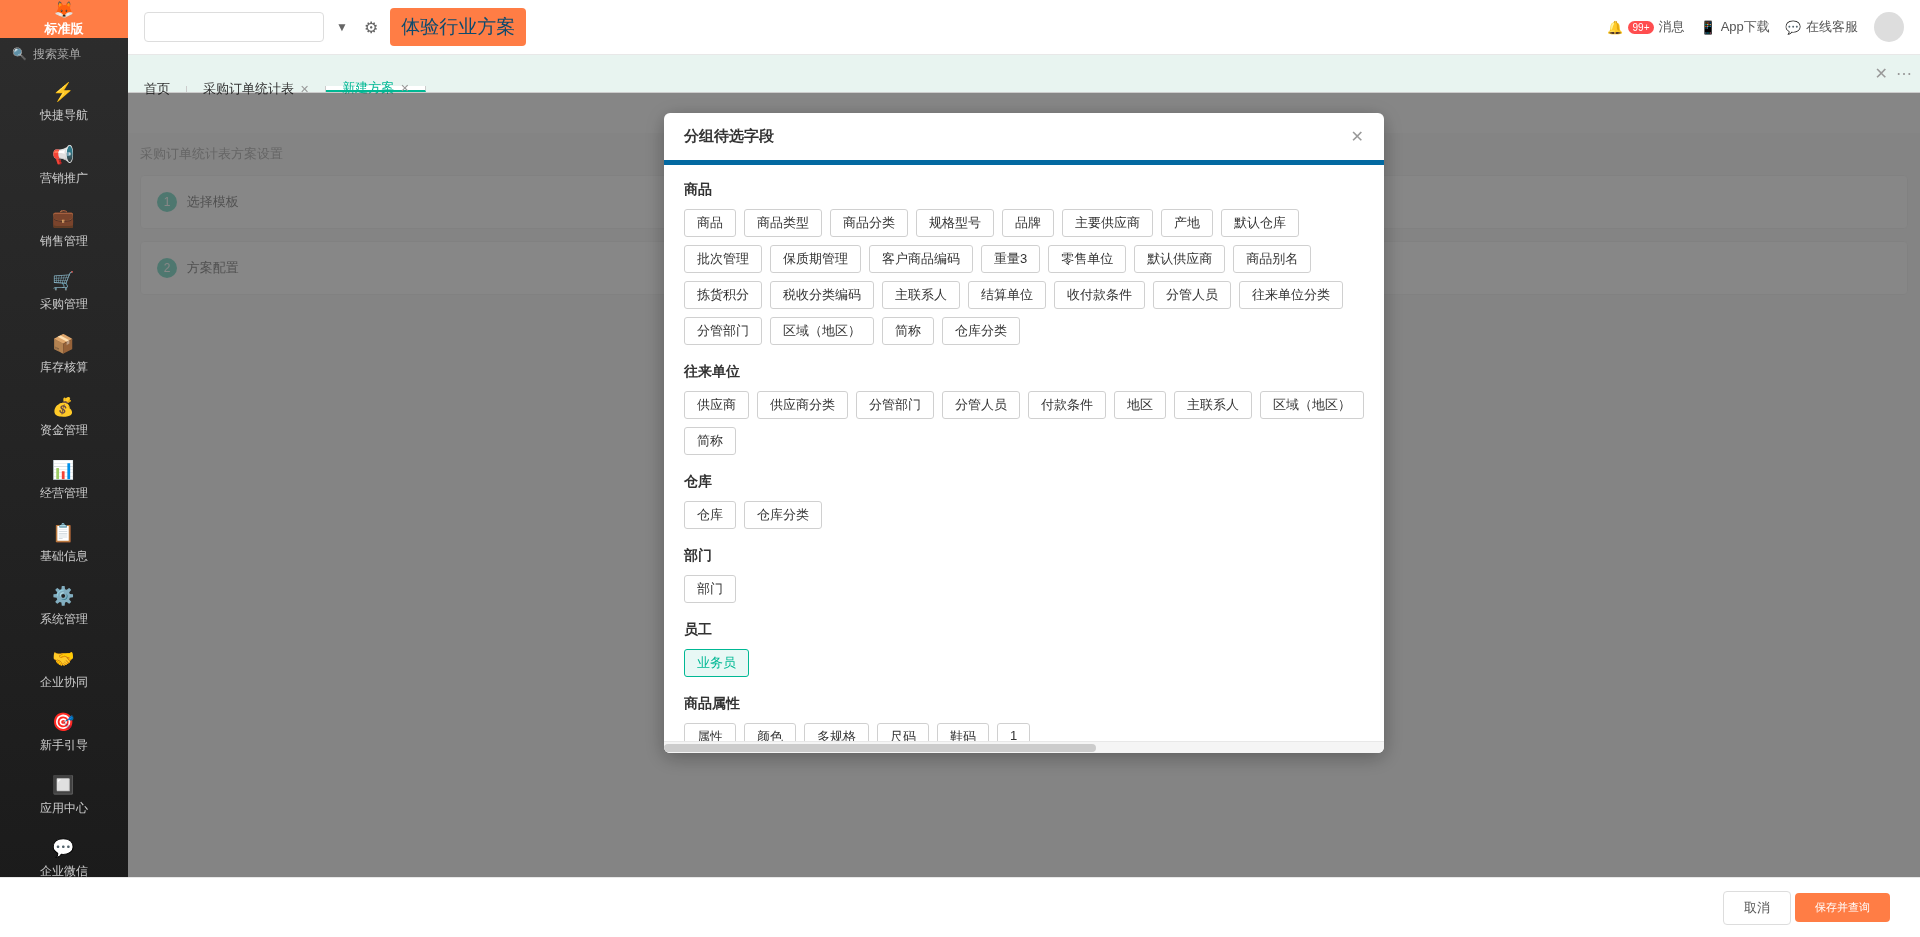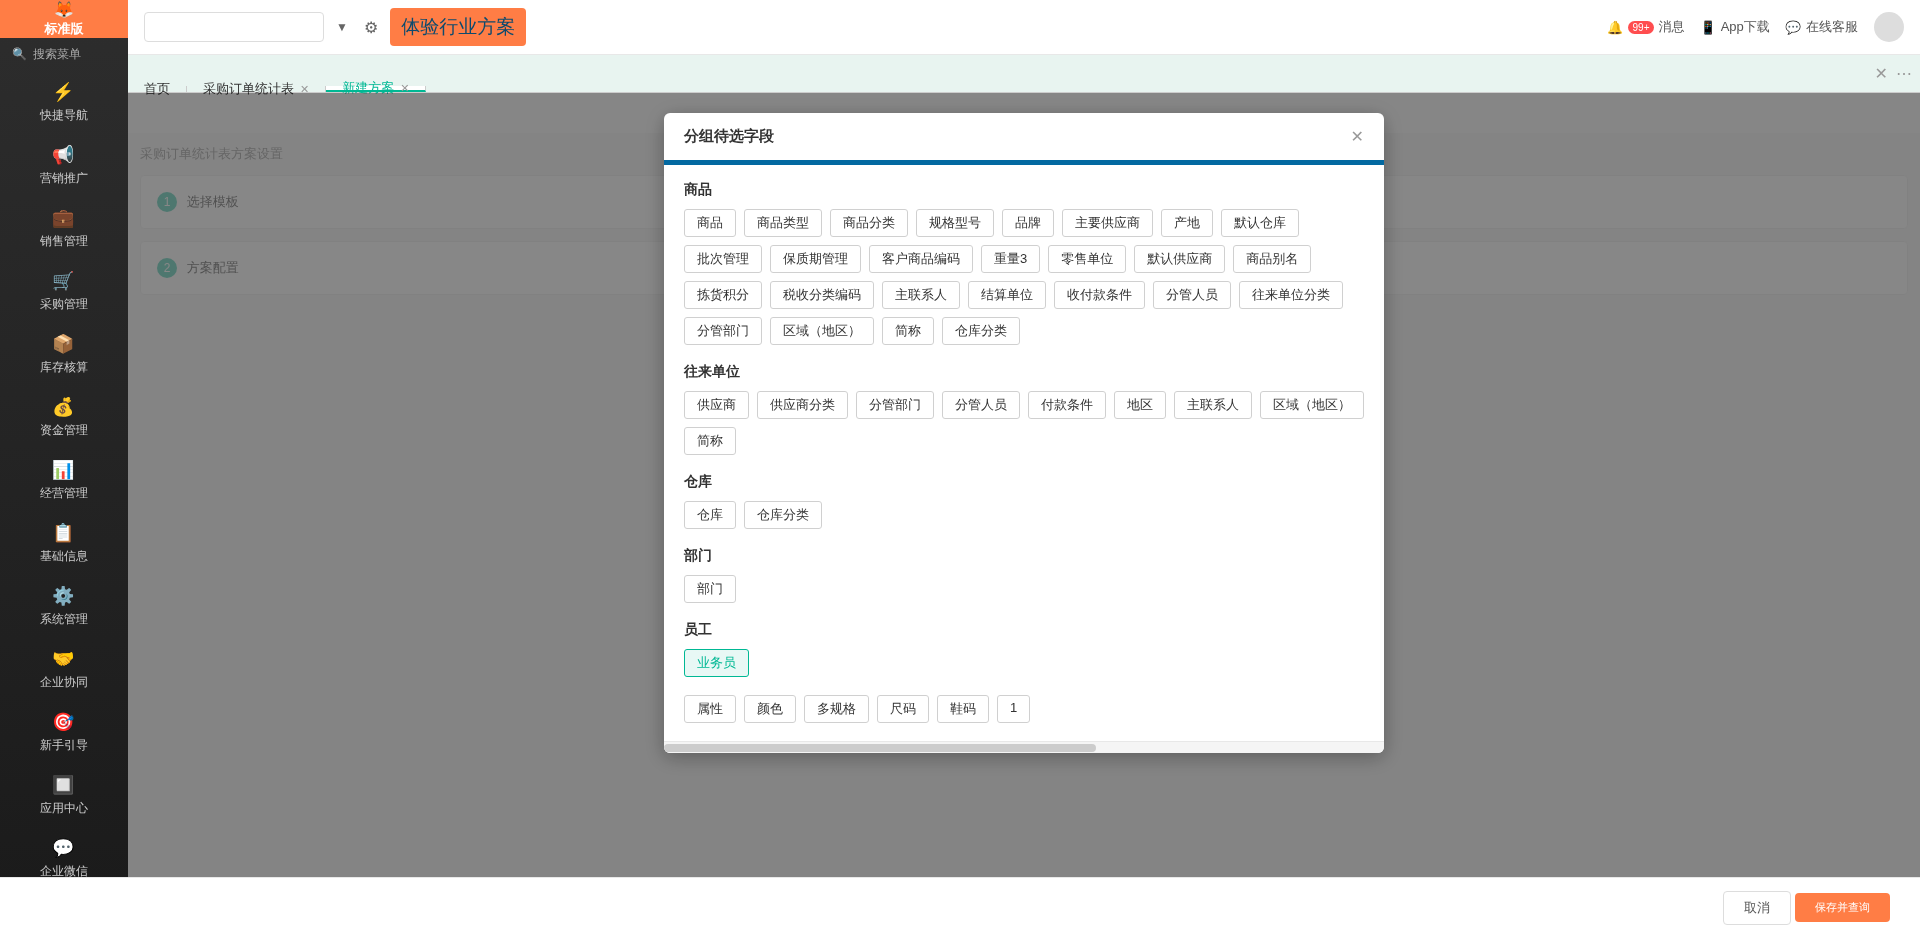--- a/index.html
+++ b/index.html
@@ -345,20 +345,21 @@
             <div class="field-tag">部门</div>
           </div>
         </div>
         <div class="field-section">
           <div class="field-section-title">员工</div>
           <div class="field-tags">
             <div class="field-tag selected">业务员</div>
           </div>
         </div>
         <div class="field-section">
+          <div class="field-section-title">商品属性</div>
           <div class="field-tags">
             <div class="field-tag">属性</div>
             <div class="field-tag">颜色</div>
             <div class="field-tag">多规格</div>
             <div class="field-tag">尺码</div>
             <div class="field-tag">鞋码</div>
             <div class="field-tag">1</div>
           </div>
         </div>
       </div>

